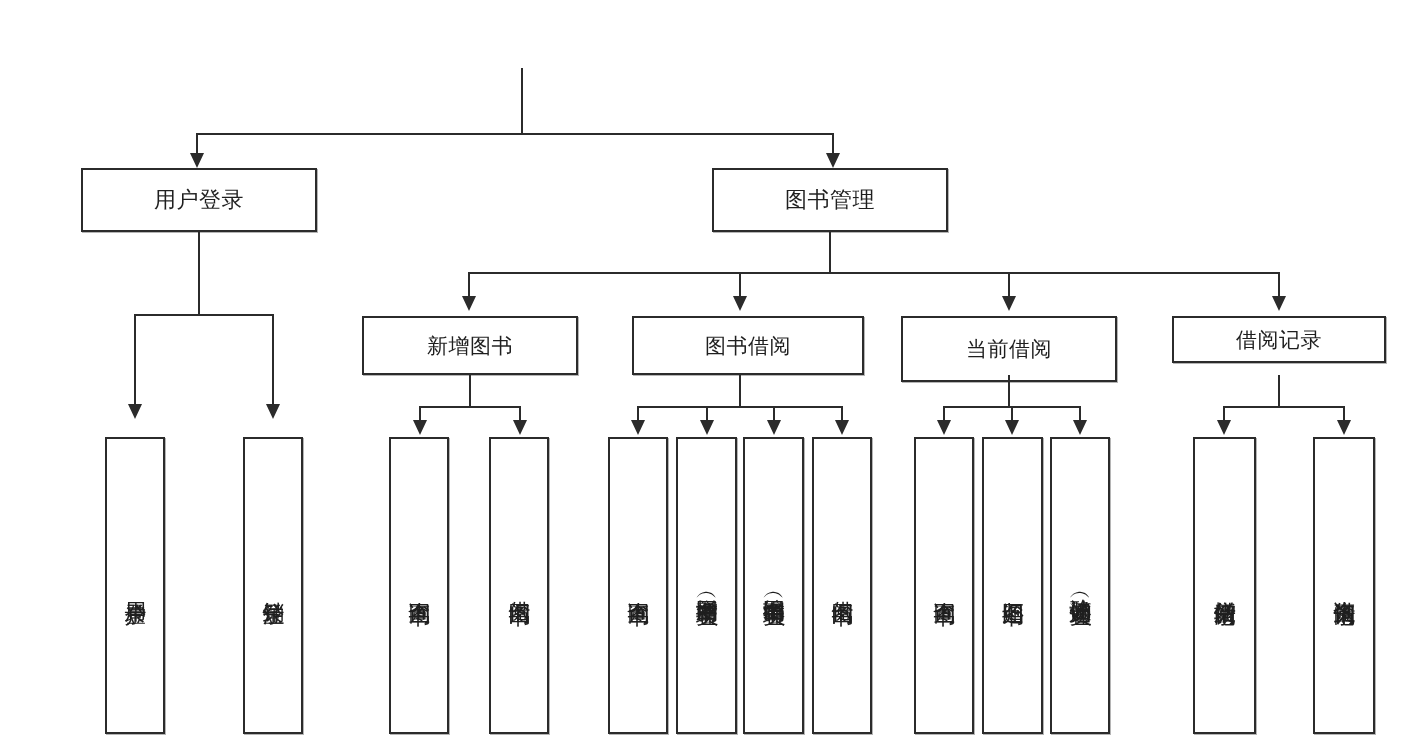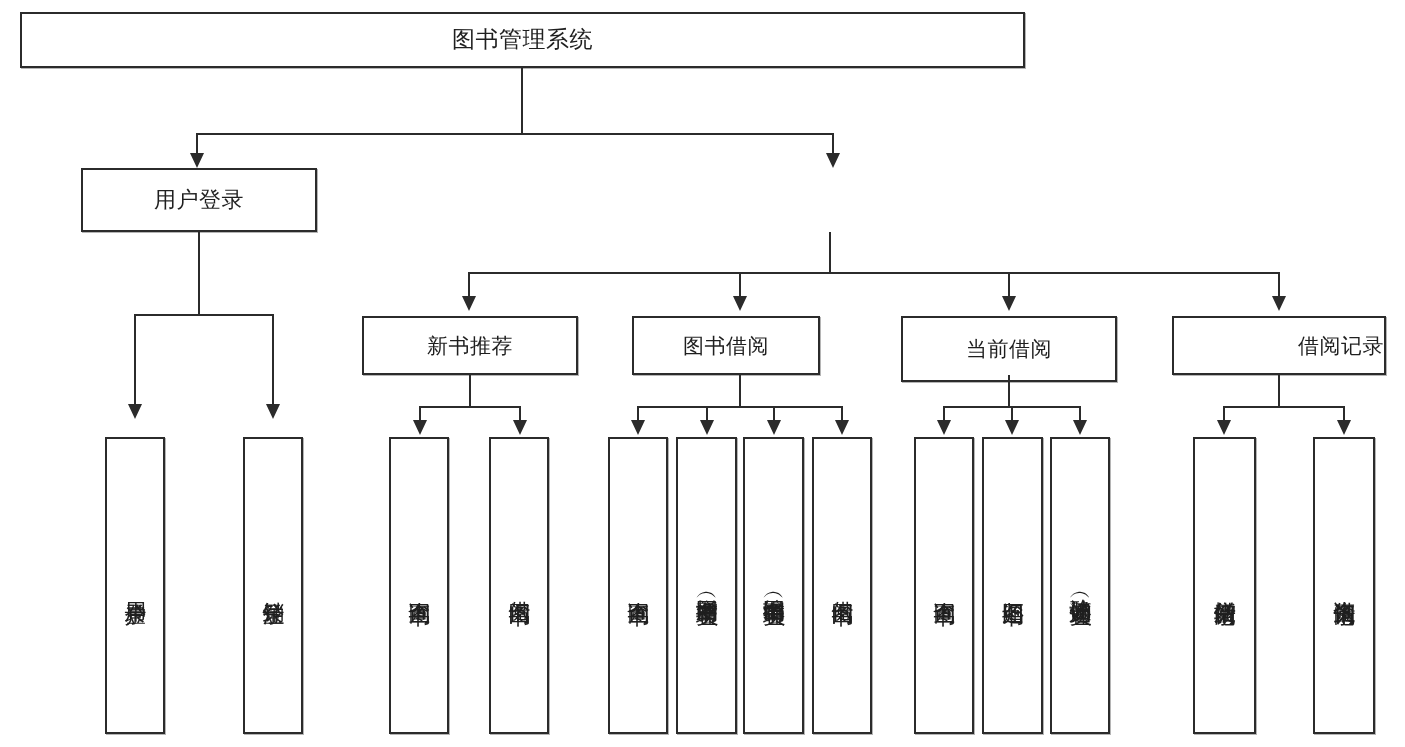--- a/index.html
+++ b/index.html
@@ -79,67 +79,67 @@
     white-space: nowrap;
     letter-spacing: 0.5px;
     font-family: "Liberation Sans", "DejaVu Sans", sans-serif;
   }
 </style>
 </head>
 <body>
 
 <div id="canvas">
 
-  <div class="node root" style="left:20px; top:12px; width:1005px; height:56px;">
-    <span class="label">图书管理系统</span>
-  </div>
 
   <div class="edge v" style="left:521px; top:68px; height:66px;"></div>
 
   <div class="edge h" style="left:196px; top:133px; width:638px;"></div>
 
   <div class="edge v" style="left:196px; top:133px; height:22px;"></div>
   <div class="arrow" style="left:190px; top:153px;"></div>
 
   <div class="edge v" style="left:832px; top:133px; height:22px;"></div>
   <div class="arrow" style="left:826px; top:153px;"></div>
 
   <div class="node h2" style="left:81px; top:168px; width:236px; height:64px;">
     <span class="label">用户登录</span>
   </div>
 
+  <div class="node h2" style="left:712px; top:168px; width:236px; height:64px;">
+    <span class="label">图书管理</span>
+  </div>
 
   <div class="edge v" style="left:198px; top:232px; height:83px;"></div>
   <div class="edge h" style="left:134px; top:314px; width:140px;"></div>
   <div class="edge v" style="left:134px; top:314px; height:92px;"></div>
   <div class="arrow" style="left:128px; top:404px;"></div>
   <div class="edge v" style="left:272px; top:314px; height:92px;"></div>
   <div class="arrow" style="left:266px; top:404px;"></div>
 
   <div class="edge v" style="left:829px; top:232px; height:42px;"></div>
   <div class="edge h" style="left:468px; top:272px; width:812px;"></div>
   <div class="edge v" style="left:468px; top:272px; height:26px;"></div>
   <div class="arrow" style="left:462px; top:296px;"></div>
   <div class="edge v" style="left:739px; top:272px; height:26px;"></div>
   <div class="arrow" style="left:733px; top:296px;"></div>
   <div class="edge v" style="left:1008px; top:272px; height:26px;"></div>
   <div class="arrow" style="left:1002px; top:296px;"></div>
   <div class="edge v" style="left:1278px; top:272px; height:26px;"></div>
   <div class="arrow" style="left:1272px; top:296px;"></div>
 
   <div class="node h3" style="left:362px; top:316px; width:216px; height:59px;">
-    <span class="label">新书推荐</span>
-  </div>
-  <div class="node h3" style="left:632px; top:316px; width:188px; height:59px;">
+    <span class="label">新增图书</span>
+  </div>
+  <div class="node h3" style="left:632px; top:316px; width:232px; height:59px;">
     <span class="label">图书借阅</span>
   </div>
   <div class="node h3" style="left:901px; top:316px; width:216px; height:66px;">
     <span class="label">当前借阅</span>
   </div>
-  <div class="node h3" style="left:1172px; top:316px; width:214px; height:59px;justify-content:flex-end;">
+  <div class="node h3" style="left:1172px; top:316px; width:214px; height:47px;">
     <span class="label">借阅记录</span>
   </div>
 
   <div class="edge v" style="left:469px; top:375px; height:33px;"></div>
   <div class="edge h" style="left:419px; top:406px; width:102px;"></div>
   <div class="edge v" style="left:419px; top:406px; height:16px;"></div>
   <div class="arrow" style="left:413px; top:420px;"></div>
   <div class="edge v" style="left:519px; top:406px; height:16px;"></div>
   <div class="arrow" style="left:513px; top:420px;"></div>
 

